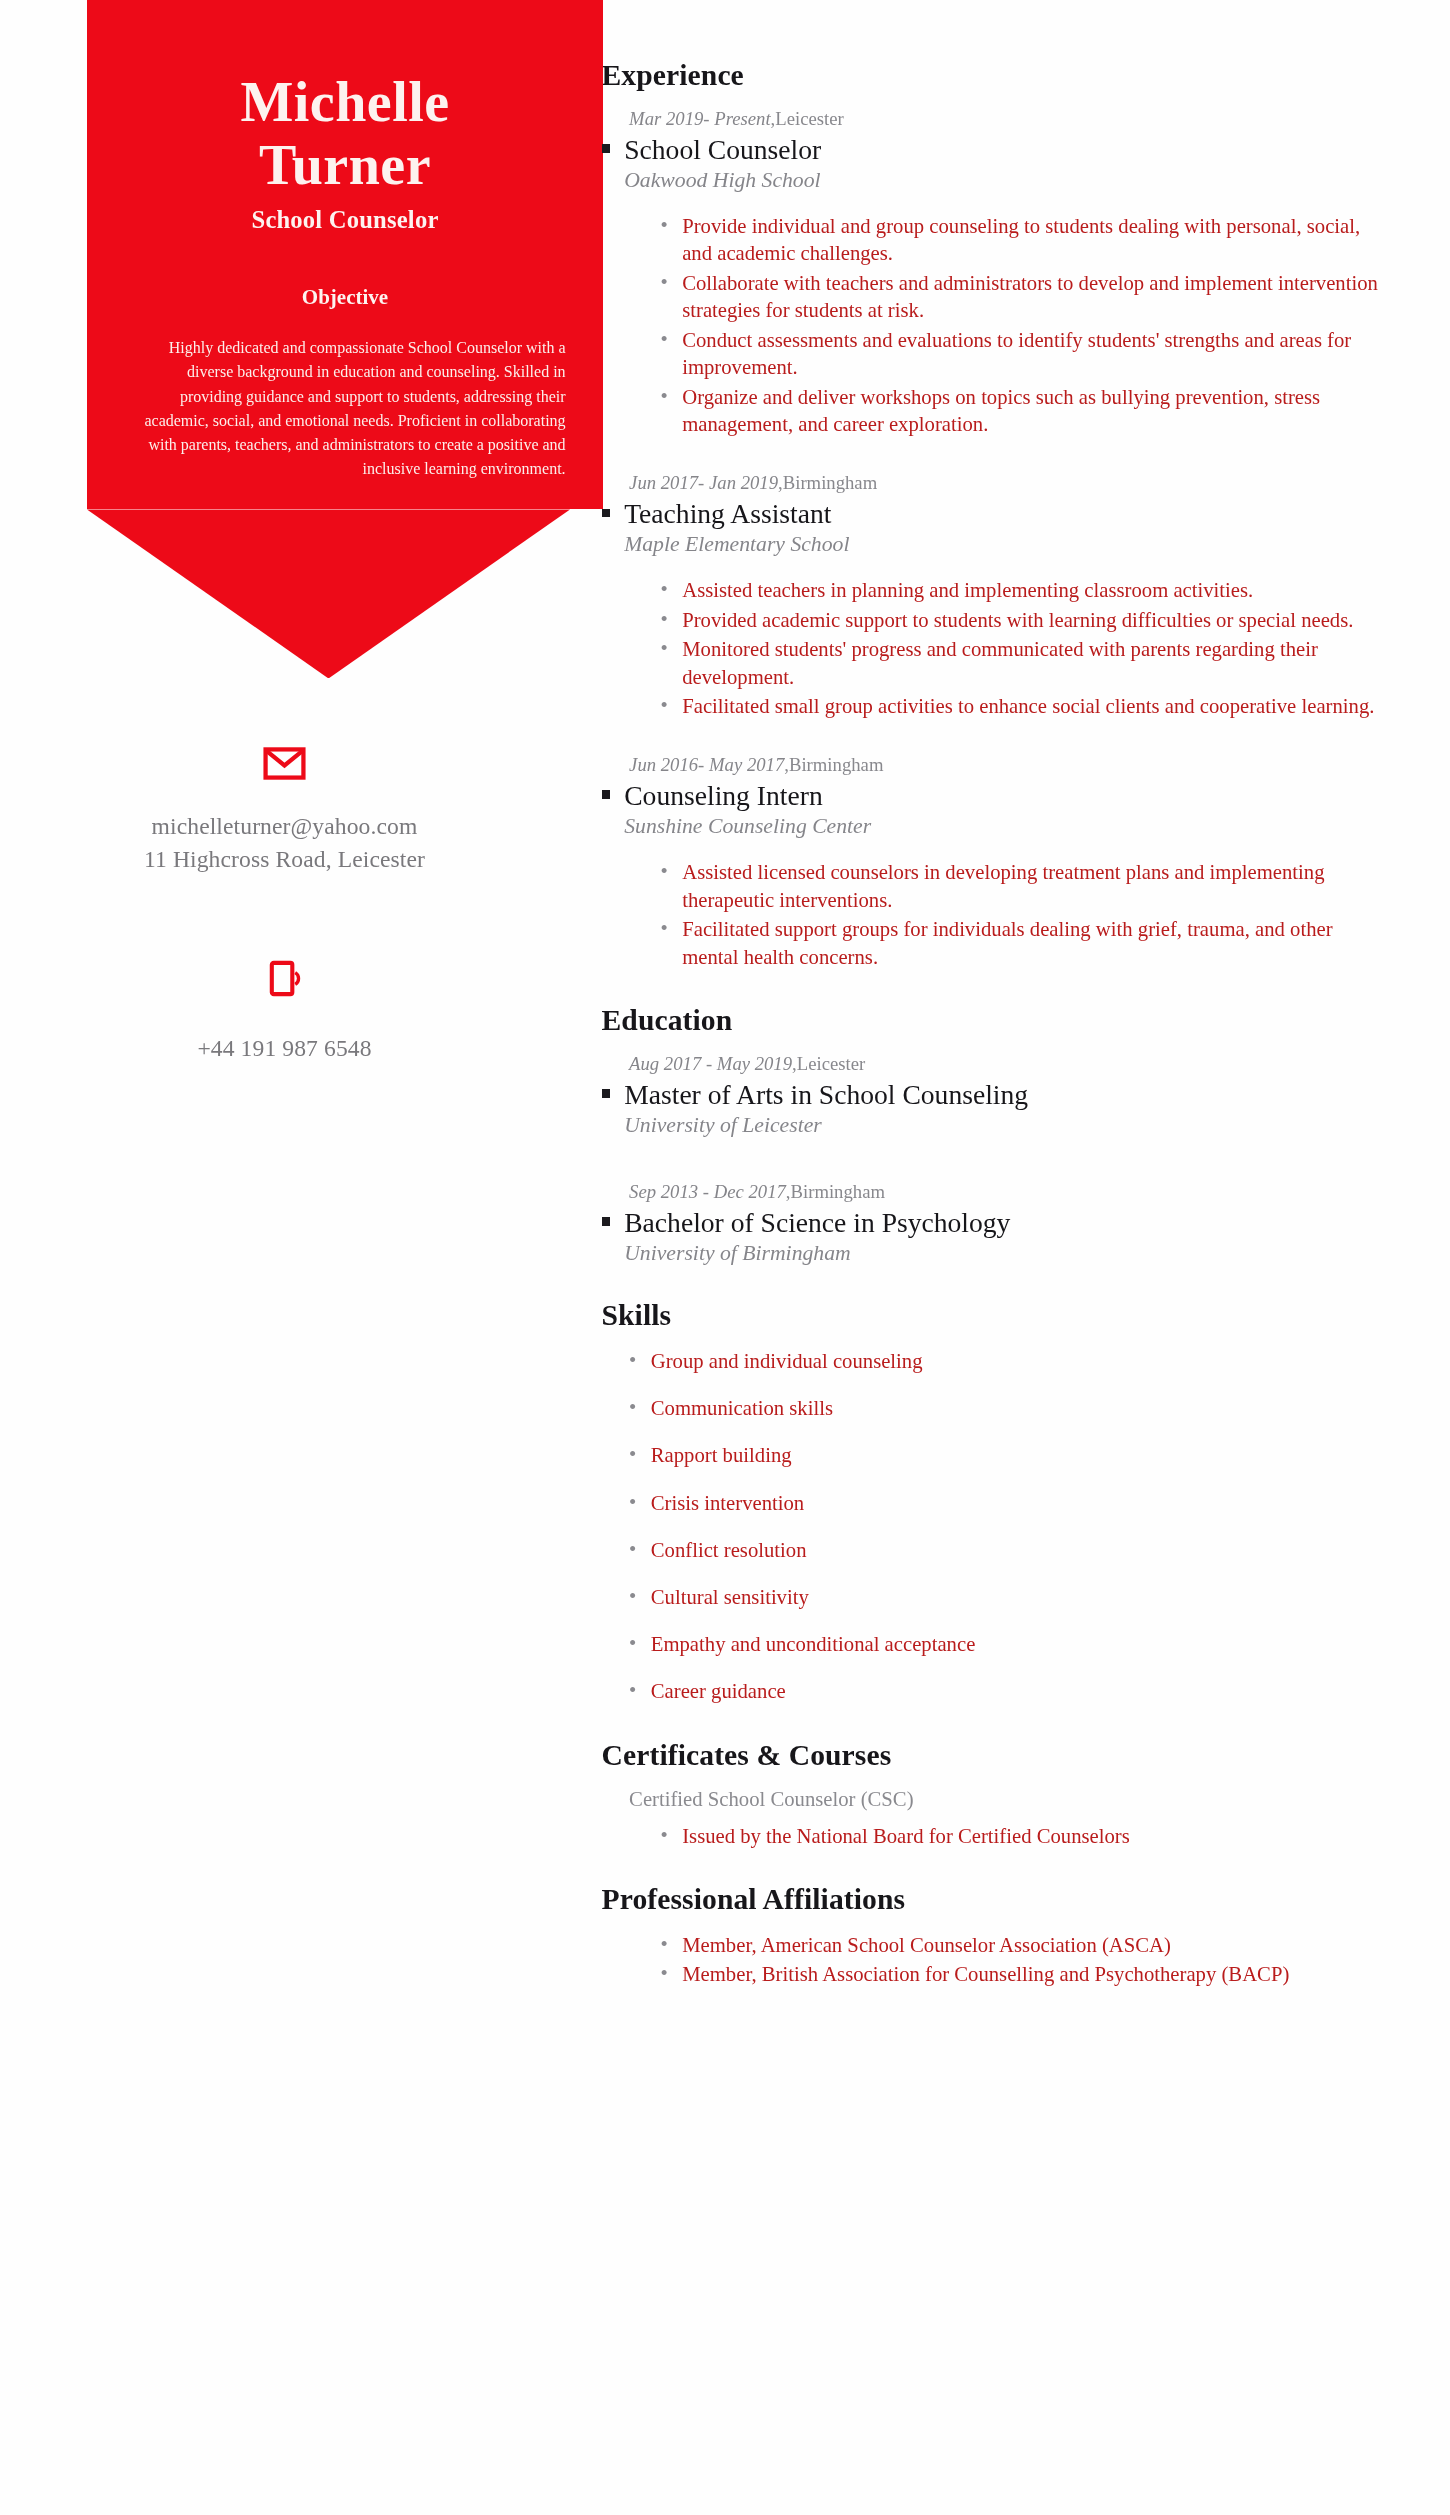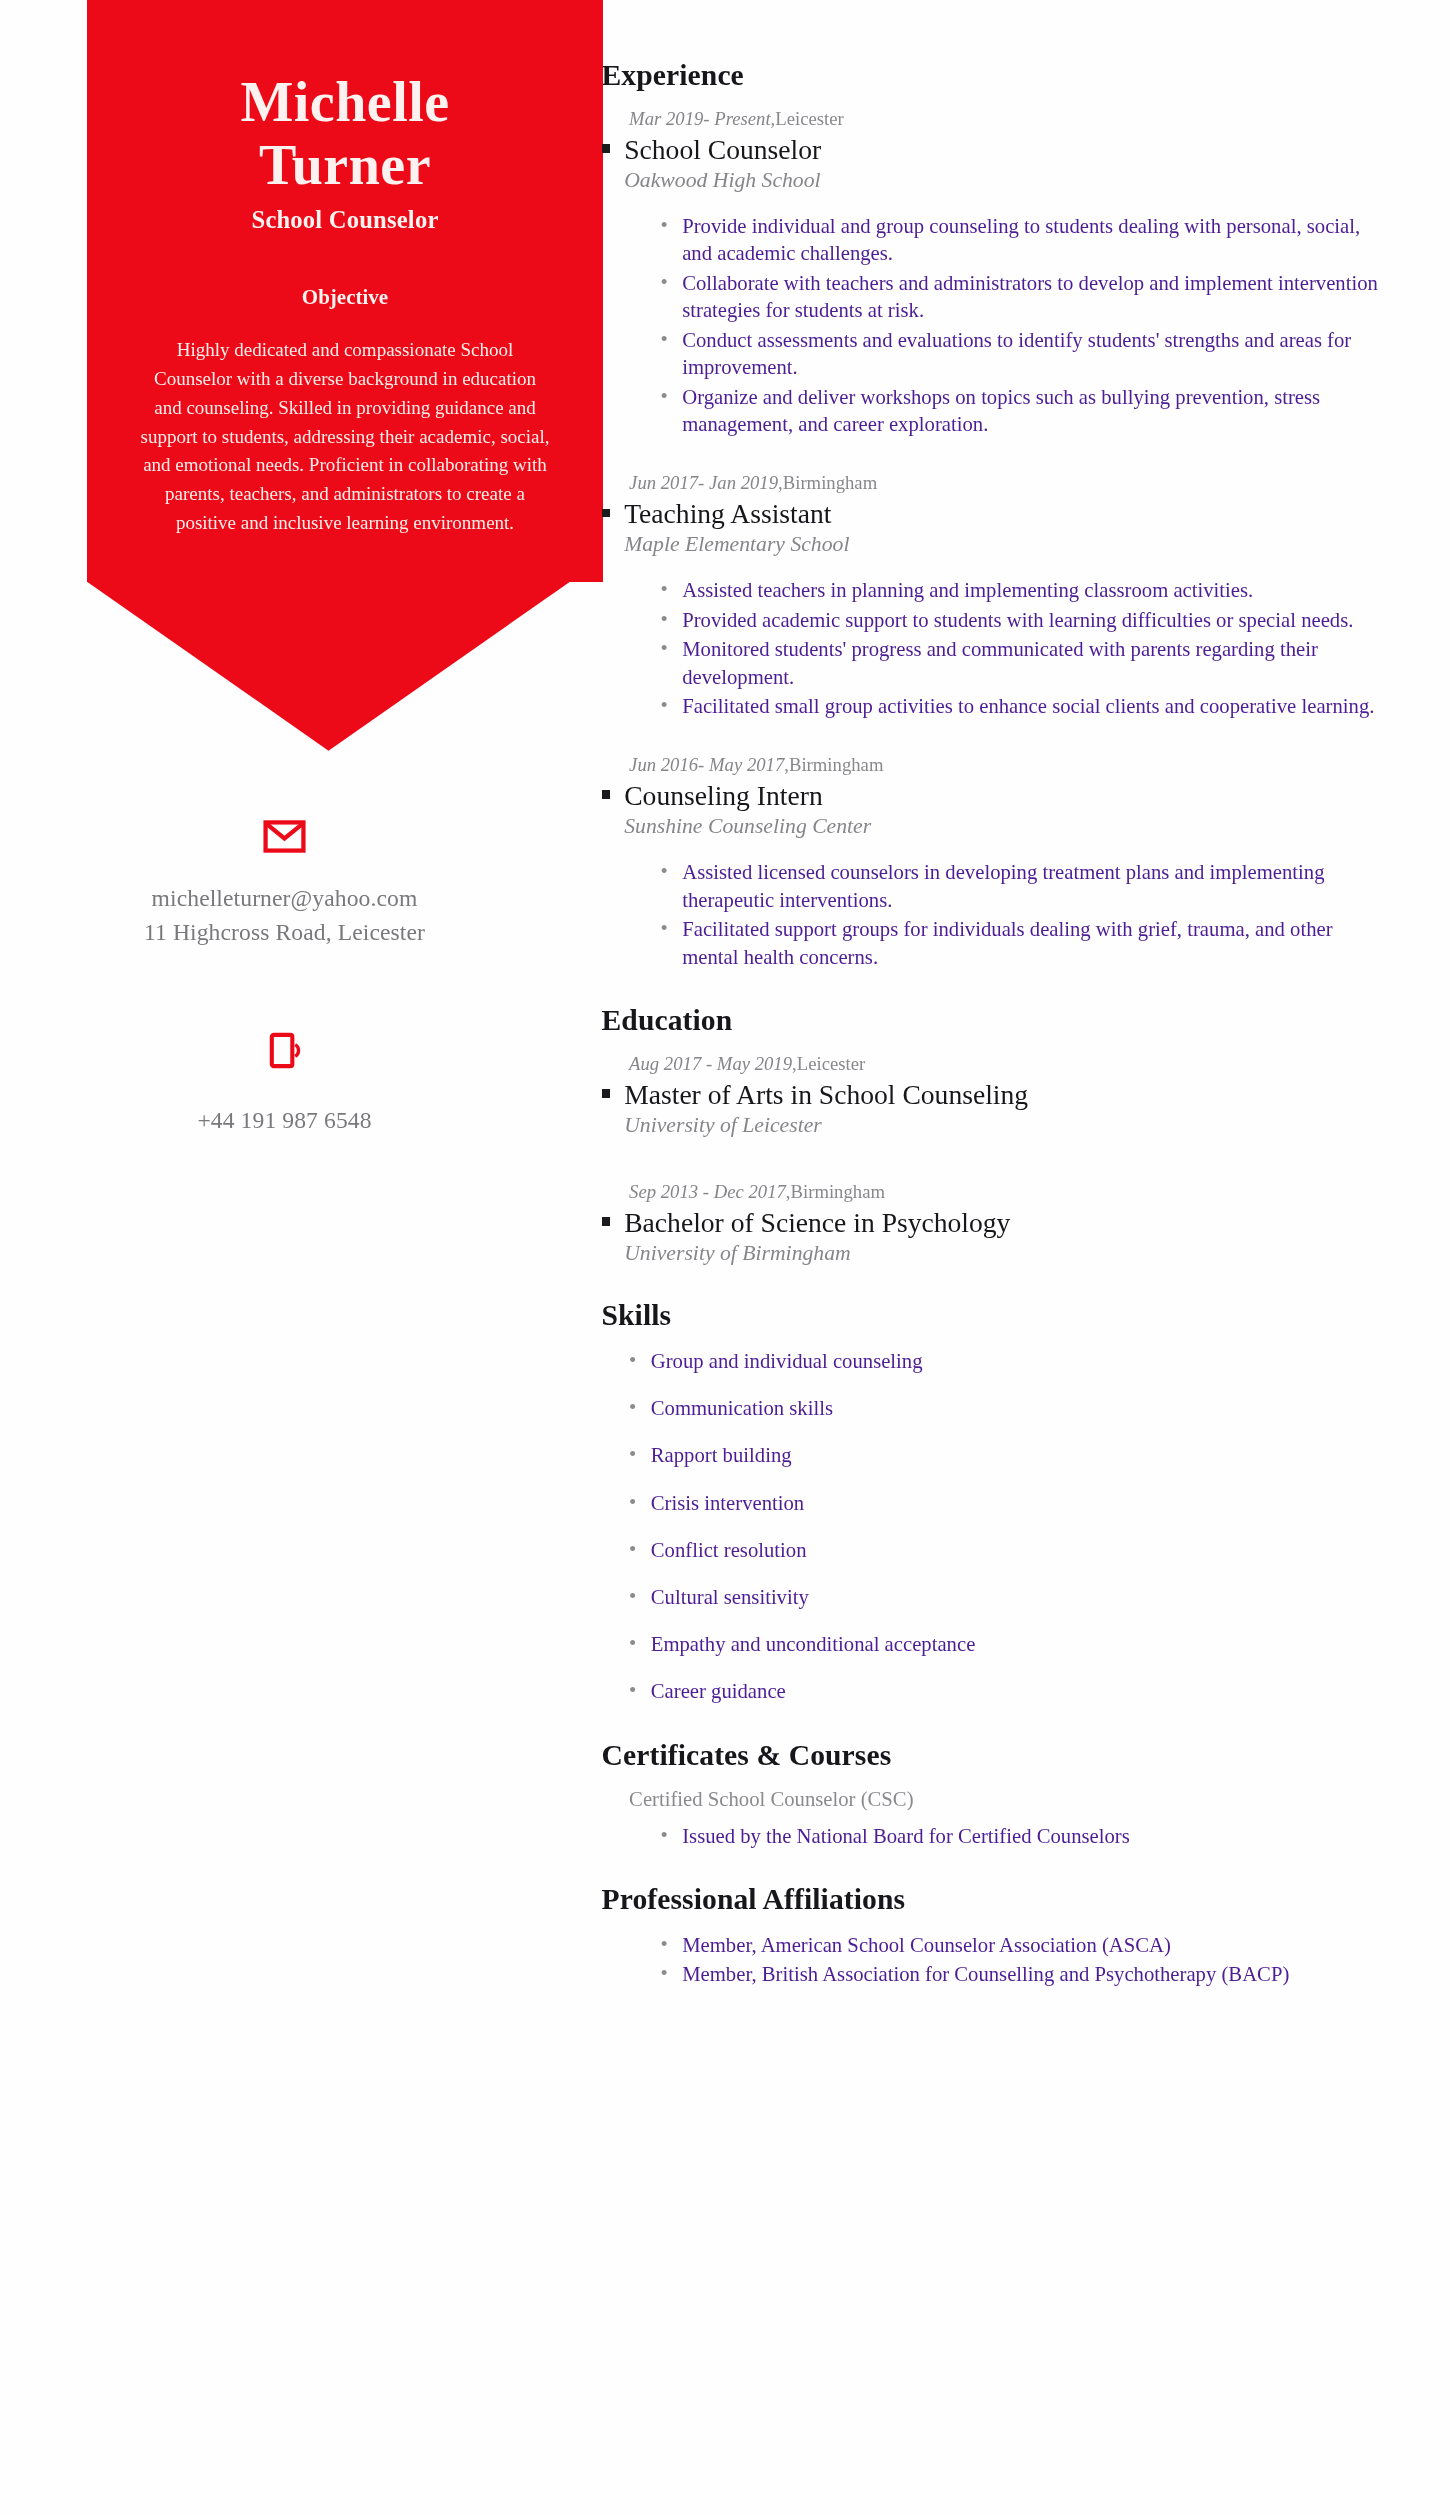--- a/index.html
+++ b/index.html
@@ -72,26 +72,26 @@
   }
 
   .objective-title {
     font-size: 21px;
     font-weight: bold;
     margin: 51px 0 25.6px 0;
     color: #fdf3f0;
   }
 
   .objective-text {
-    font-size: 19px;
+    font-size: 16px;
     line-height: 1.52;
     color: #fcefeb;
-    margin: 16px;
+    margin: 0;
     padding: 0 11.8px;
-    text-align: center;
+    text-align: right;
   }
 
   
   .contact {
     margin-top: 69px;
     text-align: center;
     color: #77767a;
   }
   .contact-icon {
     display: block;
@@ -171,21 +171,21 @@
 
   ul.bullets {
     list-style: none;
     margin: 19.7px 0 0 0;
     padding: 0 0 0 59px;
   }
   ul.bullets li {
     position: relative;
     font-size: 20.7px;
     line-height: 1.33;
-    color: #4c1d95;
+    color: #b91c1c;
     margin-bottom: 2px;
     padding-left: 21.7px;
   }
   ul.bullets li::before {
     content: "•";
     position: absolute;
     left: 0;
     top: -1px;
     color: #8a8a8f;
     font-size: 20.7px;

